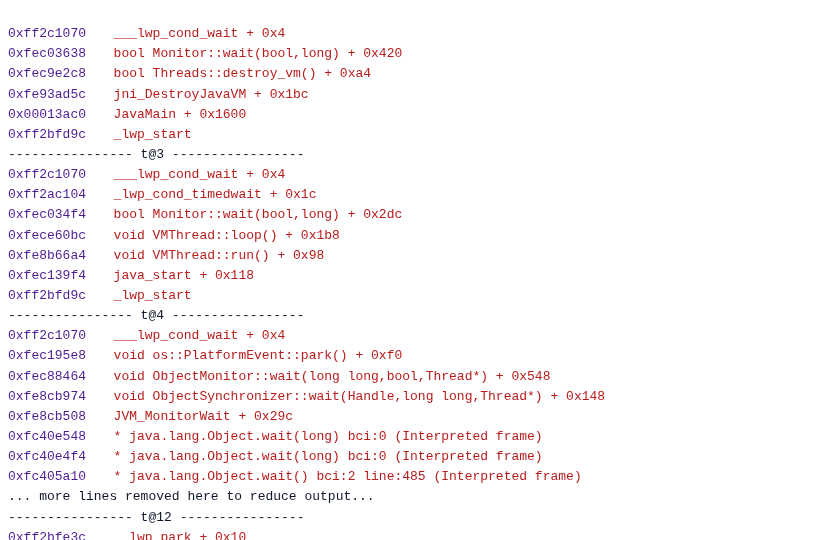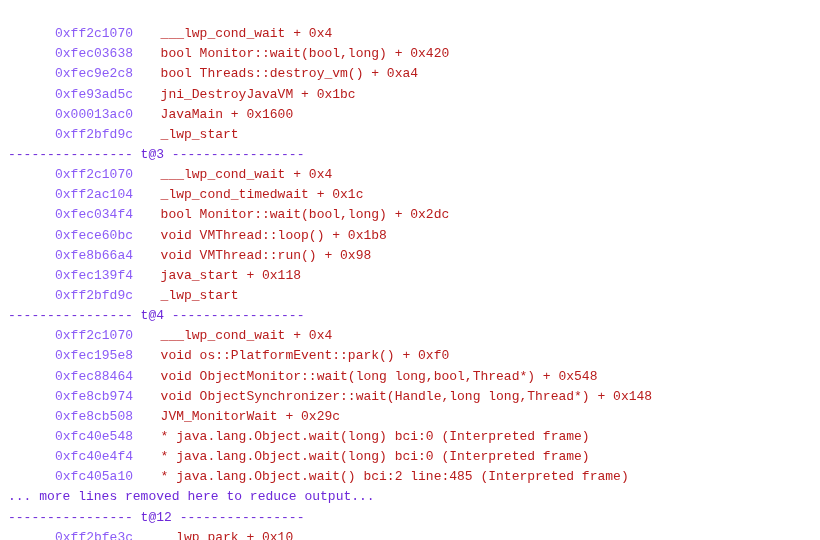--- a/index.html
+++ b/index.html
@@ -18,29 +18,28 @@
     }
     .code-container {
       padding: 4px 8px;
       line-height: 1.55;
       white-space: pre;
     }
     .code-line {
       display: flex;
     }
     .addr {
-      color: #8b5cf6;
+      color: #4c1d95;
       min-width: 90px;
       display: inline-block;
-      margin-left: 47px;
     }
     .content {
       color: #b91c1c;
     }
     .separator {
-      color: #6d28d9;
+      color: #0f172a;
     }
   </style>
 </head>
 <body>
 
 <div class="code-container">
 <div class="code-line"><span class="addr">0xff2c1070</span><span class="content">  ___lwp_cond_wait + 0x4</span></div><div class="code-line"><span class="addr">0xfec03638</span><span class="content">  bool Monitor::wait(bool,long) + 0x420</span></div><div class="code-line"><span class="addr">0xfec9e2c8</span><span class="content">  bool Threads::destroy_vm() + 0xa4</span></div><div class="code-line"><span class="addr">0xfe93ad5c</span><span class="content">  jni_DestroyJavaVM + 0x1bc</span></div><div class="code-line"><span class="addr">0x00013ac0</span><span class="content">  JavaMain + 0x1600</span></div><div class="code-line"><span class="addr">0xff2bfd9c</span><span class="content">  _lwp_start</span></div><div class="code-line"><span class="separator">---------------- t@3 -----------------</span></div><div class="code-line"><span class="addr">0xff2c1070</span><span class="content">  ___lwp_cond_wait + 0x4</span></div><div class="code-line"><span class="addr">0xff2ac104</span><span class="content">  _lwp_cond_timedwait + 0x1c</span></div><div class="code-line"><span class="addr">0xfec034f4</span><span class="content">  bool Monitor::wait(bool,long) + 0x2dc</span></div><div class="code-line"><span class="addr">0xfece60bc</span><span class="content">  void VMThread::loop() + 0x1b8</span></div><div class="code-line"><span class="addr">0xfe8b66a4</span><span class="content">  void VMThread::run() + 0x98</span></div><div class="code-line"><span class="addr">0xfec139f4</span><span class="content">  java_start + 0x118</span></div><div class="code-line"><span class="addr">0xff2bfd9c</span><span class="content">  _lwp_start</span></div><div class="code-line"><span class="separator">---------------- t@4 -----------------</span></div><div class="code-line"><span class="addr">0xff2c1070</span><span class="content">  ___lwp_cond_wait + 0x4</span></div><div class="code-line"><span class="addr">0xfec195e8</span><span class="content">  void os::PlatformEvent::park() + 0xf0</span></div><div class="code-line"><span class="addr">0xfec88464</span><span class="content">  void ObjectMonitor::wait(long long,bool,Thread*) + 0x548</span></div><div class="code-line"><span class="addr">0xfe8cb974</span><span class="content">  void ObjectSynchronizer::wait(Handle,long long,Thread*) + 0x148</span></div><div class="code-line"><span class="addr">0xfe8cb508</span><span class="content">  JVM_MonitorWait + 0x29c</span></div><div class="code-line"><span class="addr">0xfc40e548</span><span class="content">  * java.lang.Object.wait(long) bci:0 (Interpreted frame)</span></div><div class="code-line"><span class="addr">0xfc40e4f4</span><span class="content">  * java.lang.Object.wait(long) bci:0 (Interpreted frame)</span></div><div class="code-line"><span class="addr">0xfc405a10</span><span class="content">  * java.lang.Object.wait() bci:2 line:485 (Interpreted frame)</span></div><div class="code-line"><span class="separator">... more lines removed here to reduce output...</span></div><div class="code-line"><span class="separator">---------------- t@12 ----------------</span></div><div class="code-line"><span class="addr">0xff2bfe3c</span><span class="content">  __lwp_park + 0x10</span></div></div>
 
 </body></html>

